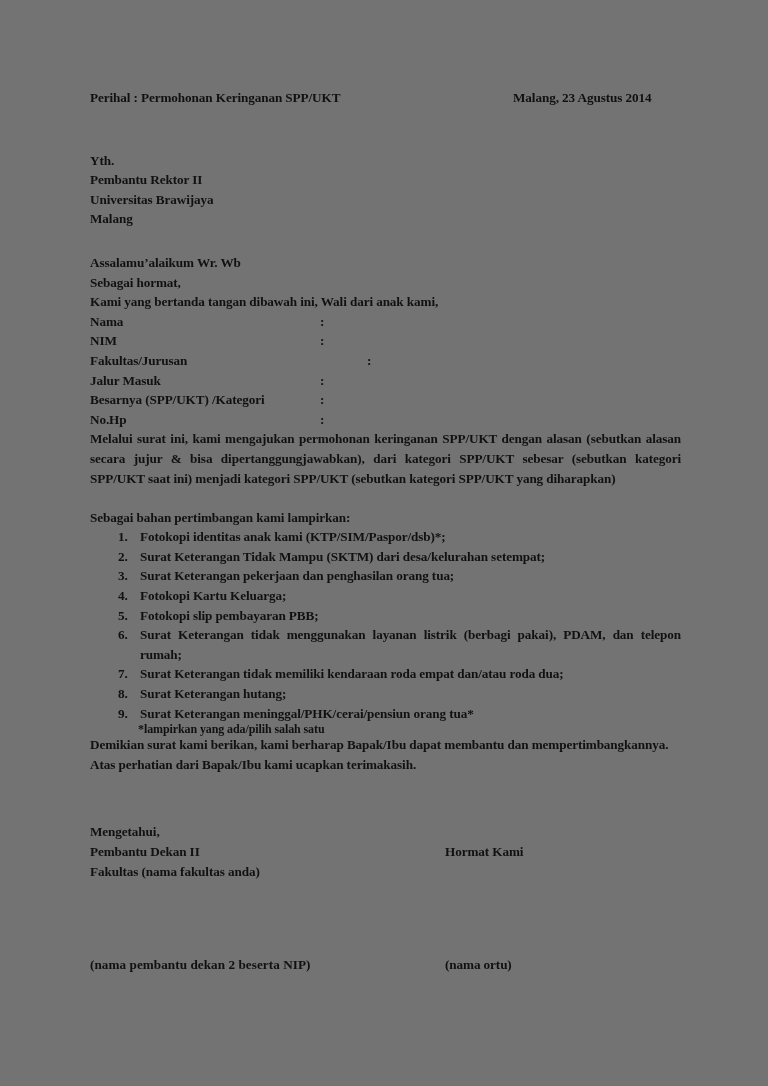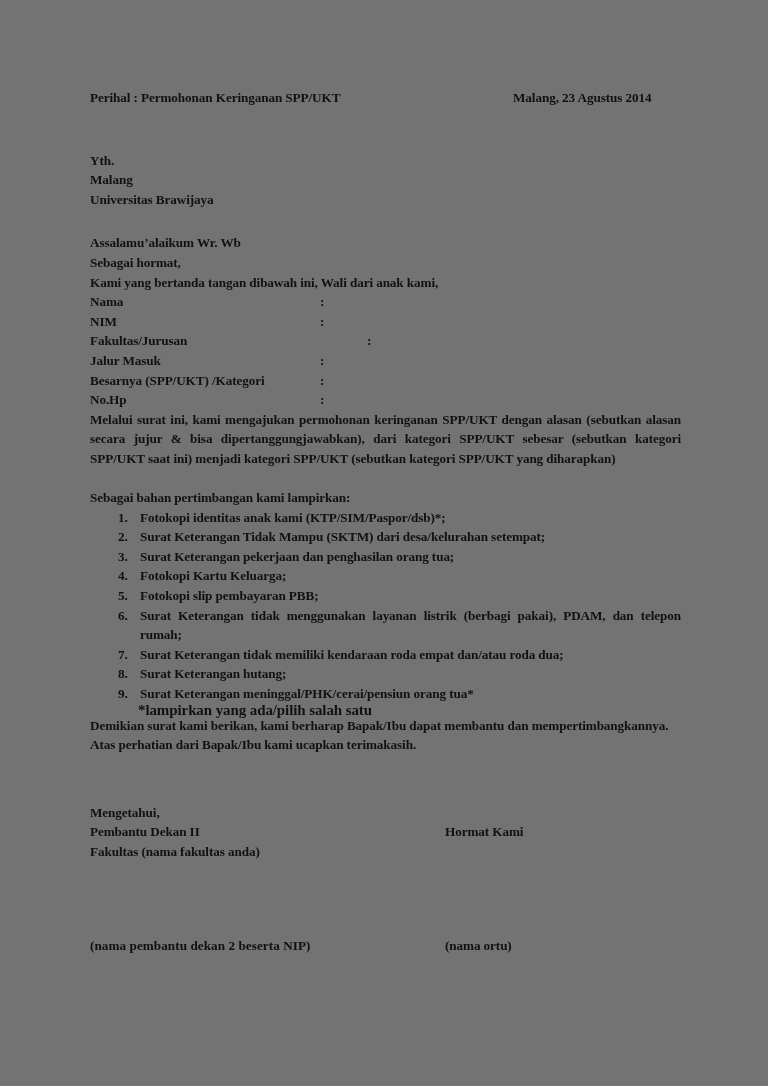--- a/index.html
+++ b/index.html
@@ -106,21 +106,21 @@
     left: 28px;
     top: 0;
     width: 18px;
     text-align: left;
   }
   ol.attachments > li > span.txt {
     display: block;
   }
 
   .footnote {
-    font-size: 15px;
+    font-size: 12px;
     line-height: 12px;
     font-weight: bold;
     margin-left: 48px;
     letter-spacing: -0.1px;
     white-space: nowrap;
   }
 
   .sign-area {
     position: relative;
     white-space: nowrap;
@@ -156,22 +156,23 @@
 
     <div class="row-head" style="position:relative;">
       <span class="subject">Perihal : Permohonan Keringanan SPP/UKT</span>
       <span class="place-date">Malang, 23 Agustus 2014</span>
     </div>
 
     <div class="spacer-lg"></div>
 
     <div>
       <div class="block-line">Yth.</div>
+      <div class="block-line">Pembantu Rektor II</div>
+      <div class="block-line">Universitas Brawijaya</div>
       <div class="block-line">Malang</div>
-      <div class="block-line">Universitas Brawijaya</div>
     </div>
 
     <div class="spacer-md"></div>
 
     <div>
       <div class="block-line">Assalamu’alaikum Wr. Wb</div>
       <div class="block-line">Sebagai hormat,</div>
       <div class="block-line">Kami yang bertanda tangan dibawah ini, Wali dari anak kami,</div>
     </div>
 

